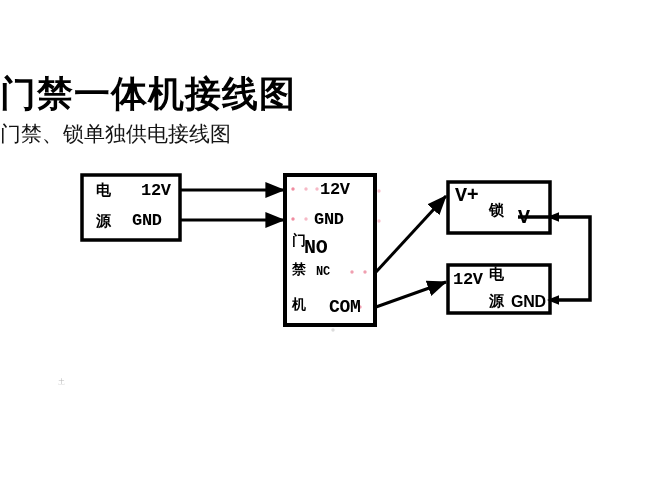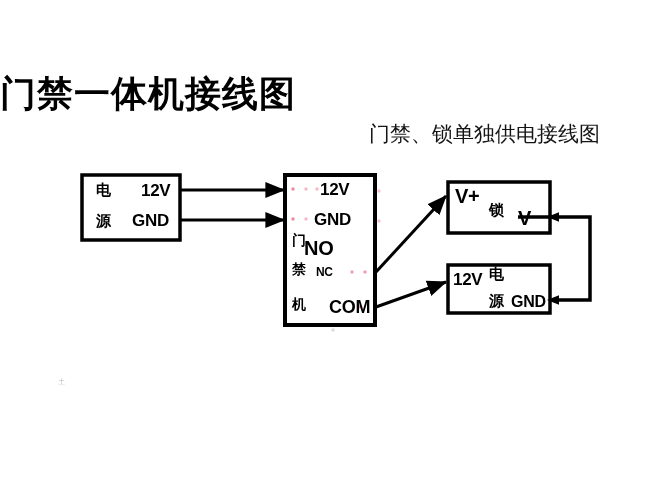--- a/index.html
+++ b/index.html
@@ -31,21 +31,21 @@
     letter-spacing: 1px;
     color: #000000;
     font-family: "DejaVu Sans", "Liberation Sans", sans-serif;
     margin-top: 12px;
   }
   .subtitle {
     position: absolute;
     left: 0;
     top: 120px;
     width: 600px;
-    text-align: right;
+    text-align: left;
     font-size: 21px;
     font-weight: 400;
     color: #141414;
     font-family: "DejaVu Sans", "Liberation Sans", sans-serif;
   }
   .svg-layer {
     position: absolute;
     left: 0;
     top: 0;
   }
@@ -55,21 +55,21 @@
     color: #000000;
     white-space: nowrap;
     line-height: 1;
   }
   .lbl-cn {
     font-family: "DejaVu Sans", "Liberation Sans", sans-serif;
     font-size: 15px;
     font-weight: 700;
   }
   .lbl-en {
-    font-family: Liberation Sans, sans-serif;
+    font-family: Liberation Mono, monospace;
     font-size: 17px;
     font-weight: 700;
     letter-spacing: -0.3px;
   }
   .lbl-en-sm {
     font-family: "Liberation Sans", "DejaVu Sans", sans-serif;
     font-size: 16px;
     font-weight: 700;
     letter-spacing: -0.3px;
   }

